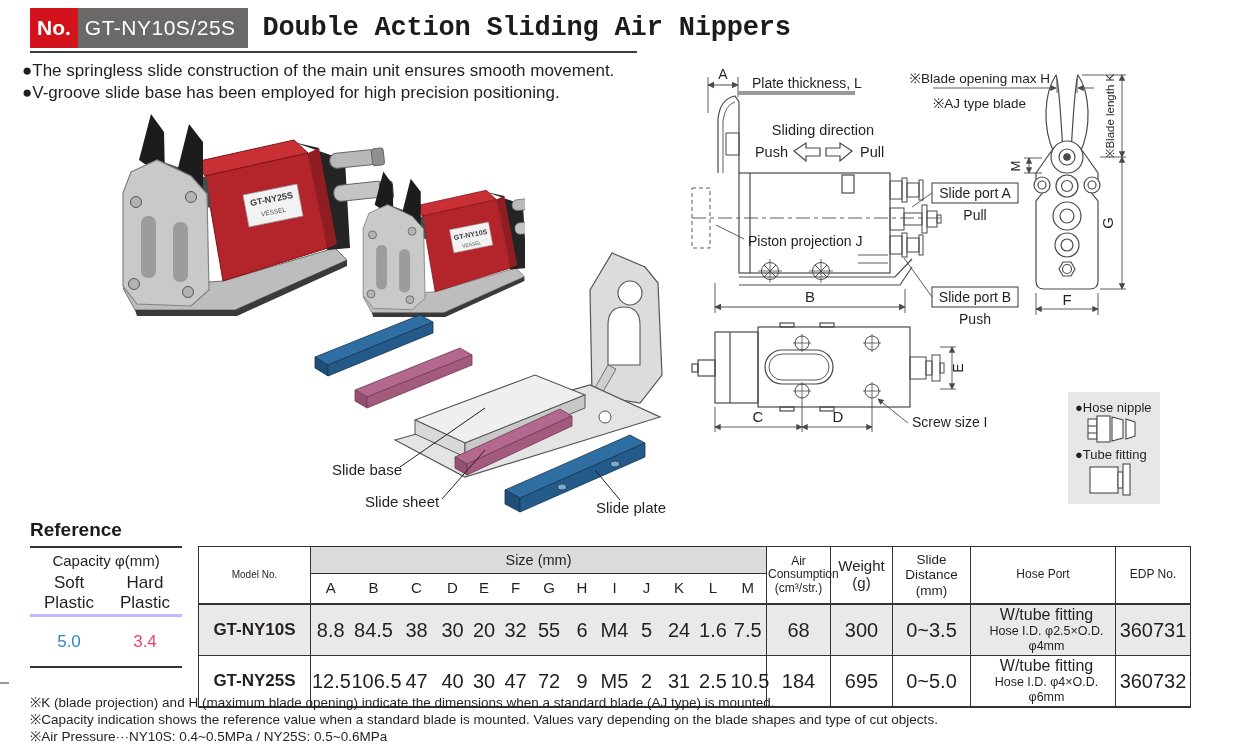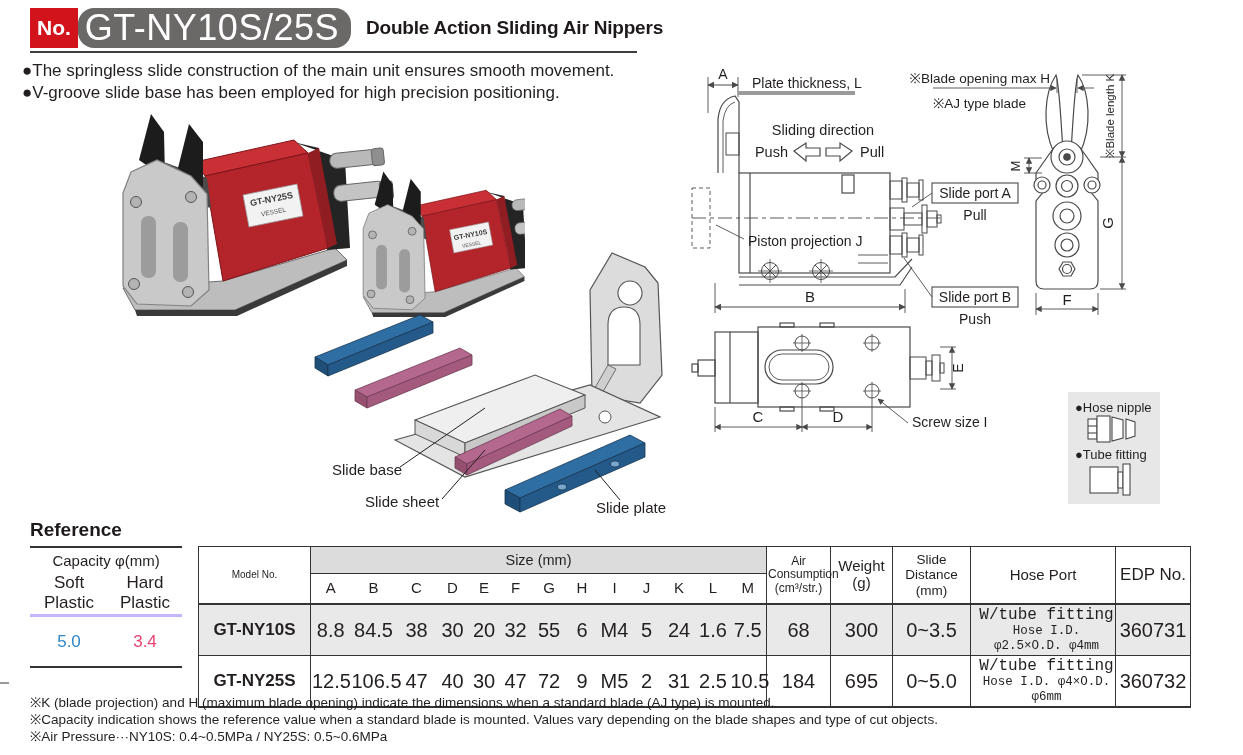--- a/index.html
+++ b/index.html
@@ -2,24 +2,24 @@
 <html><head>
 <meta charset="utf-8">
 <style>
   html,body{margin:0;padding:0;background:#fff;}
   .page{position:relative;width:1243px;height:755px;background:#ffffff;overflow:hidden;
         font-family:"Liberation Sans", sans-serif;color:#231f20;}
   
   .hdr{position:absolute;left:30px;top:8px;height:40px;display:flex;align-items:stretch;}
   .no-badge{background:#d2131c;color:#fff;font-weight:bold;font-size:21px;
             display:flex;align-items:center;padding:0 7px;}
-  .model-badge{background:#6b6868;color:#fff;font-size:36px;display:flex;align-items:center;
-               padding:0 12px 0 7px;letter-spacing:.5px;border-radius:16px;}
-  .page-title{font-size:19px;font-weight:bold;color:#1e1a1b;display:flex;align-items:center;
-              margin-left:15px;letter-spacing:-0.2px;}
+  .model-badge{background:#6b6868;color:#fff;font-size:21px;display:flex;align-items:center;
+               padding:0 12px 0 7px;letter-spacing:.5px;}
+  .page-title{font-size:27px;font-weight:bold;color:#1e1a1b;display:flex;align-items:center;
+              margin-left:15px;letter-spacing:-0.2px;font-family:Liberation Mono, monospace;}
   .hdr-rule{position:absolute;left:30px;top:51px;width:607px;height:2px;background:#413d3e;}
   
   .features{position:absolute;left:22px;top:60px;font-size:17px;line-height:22px;color:#231f20;}
   
   svg{font-family:"Liberation Sans", sans-serif;}
   .photos-svg{position:absolute;left:95px;top:98px;}
   .exploded-svg{position:absolute;left:300px;top:245px;}
   .tech-svg{position:absolute;left:690px;top:55px;}
   
   .ref-heading{position:absolute;left:30px;top:519px;font-size:19px;font-weight:bold;color:#1e1a1b;}
@@ -37,29 +37,29 @@
               border:1px solid #333;border-bottom:2px solid #333;}
   .main-table th{font-weight:normal;text-align:center;line-height:1.12;}
   .main-table td{text-align:center;}
   .th-model{font-size:10px;}
   .th-size-band{font-size:14.5px;background:#dcdcdc;border-bottom:1px solid #333;height:24px;}
   .th-letter{font-size:15px;height:27px;}
   .pre{white-space:pre-line;}
   .th-air{font-size:12px;}
   .th-weight{font-size:15px;}
   .th-slide{font-size:13.5px;}
-  .th-hose{font-size:15px;}
-  .th-edp{font-size:17px;}
+  .th-hose{font-size:12px;}
+  .th-edp{font-size:12px;}
   .main-table thead tr:last-child th, .main-table th[rowspan]{border-bottom:2px solid #333;}
   .main-table tbody tr{height:47px;}
   .main-table tbody tr:first-child td{border-bottom:1px solid #333;}
   .gb{border-left:1px solid #333;}
   .td-model{font-size:17px;font-weight:bold;}
   .td-num{font-size:20px;}
-  .td-hose{text-align:center;padding-left:8px;font-family:Liberation Mono, monospace;}
+  .td-hose{text-align:center;padding-left:8px;}
   .hose-l1{font-size:16px;line-height:18px;}
   .hose-l2{font-size:12.5px;line-height:15px;}
   
   .notes{position:absolute;left:30px;top:694px;font-size:13.5px;line-height:17px;color:#231f20;}
   .crop-mark{position:absolute;left:0;top:682px;width:9px;height:2px;background:#9a9a9a;}
 </style>
 </head>
 <body>
 
 <div class="page">

